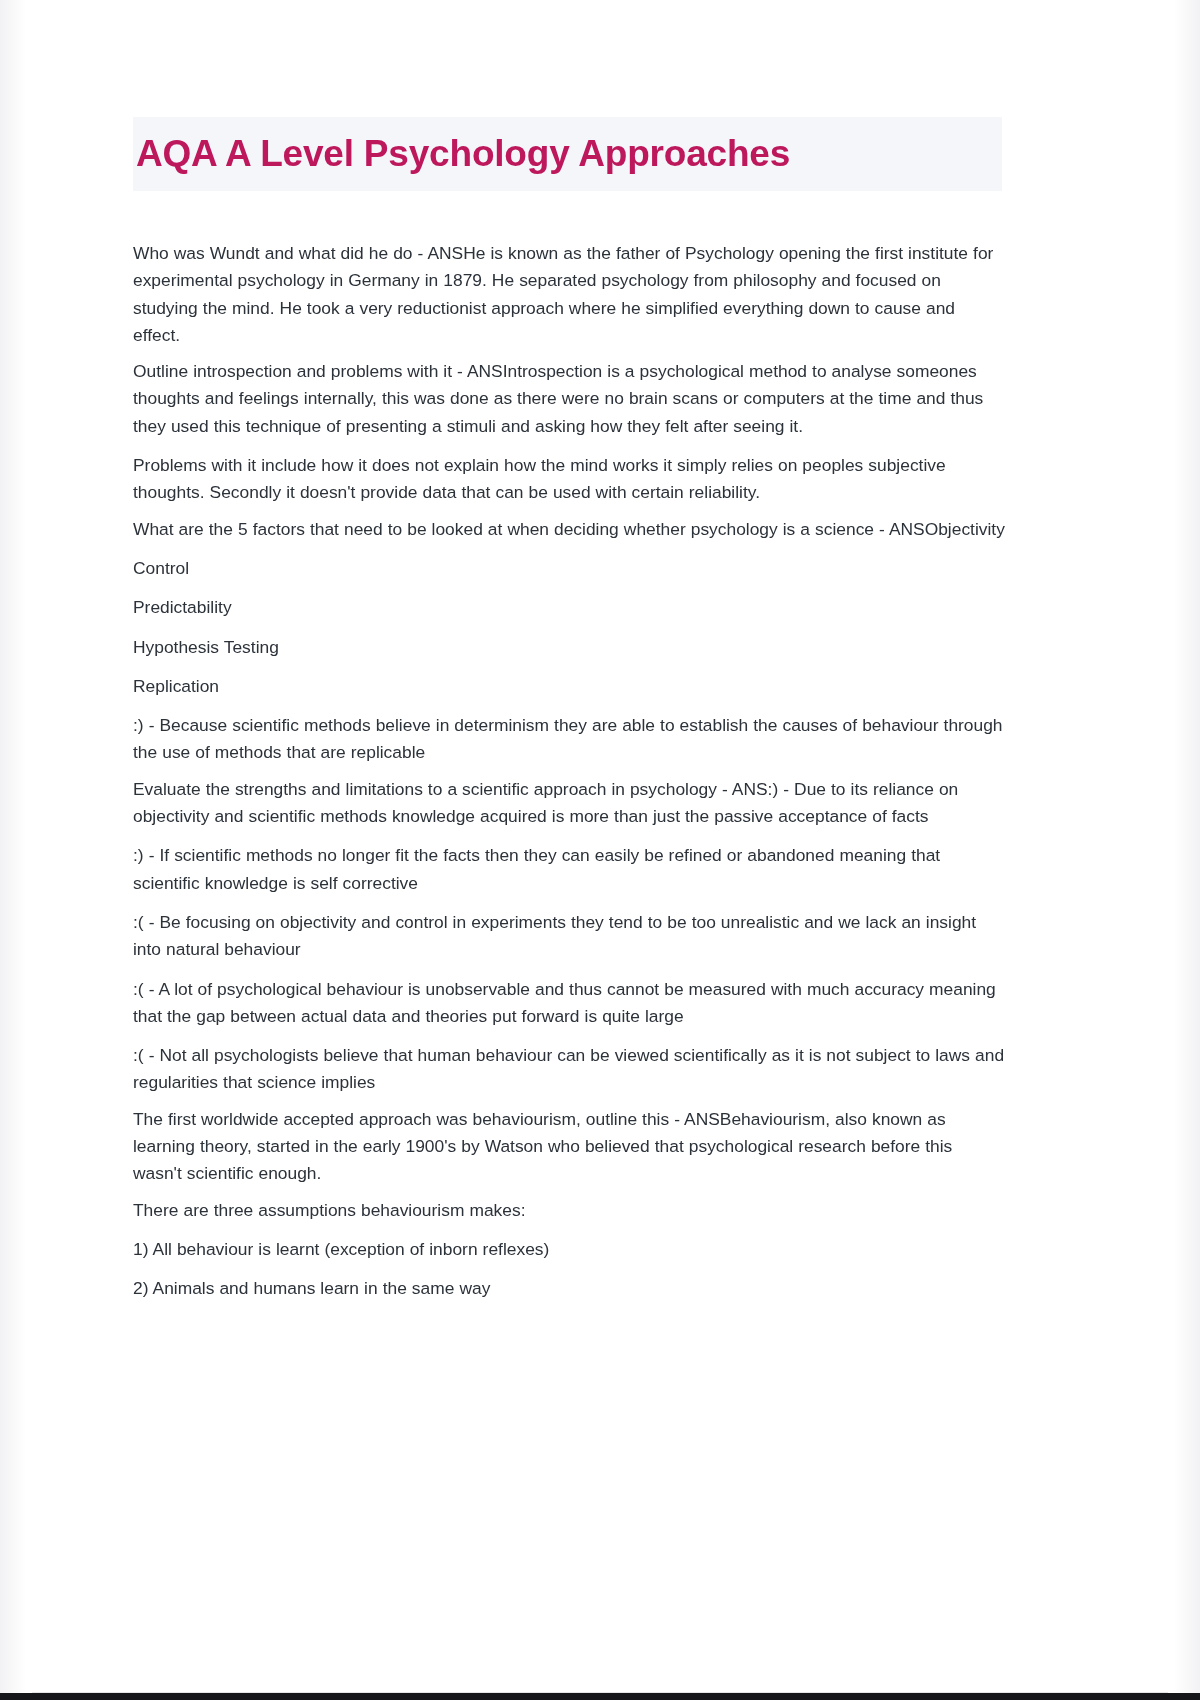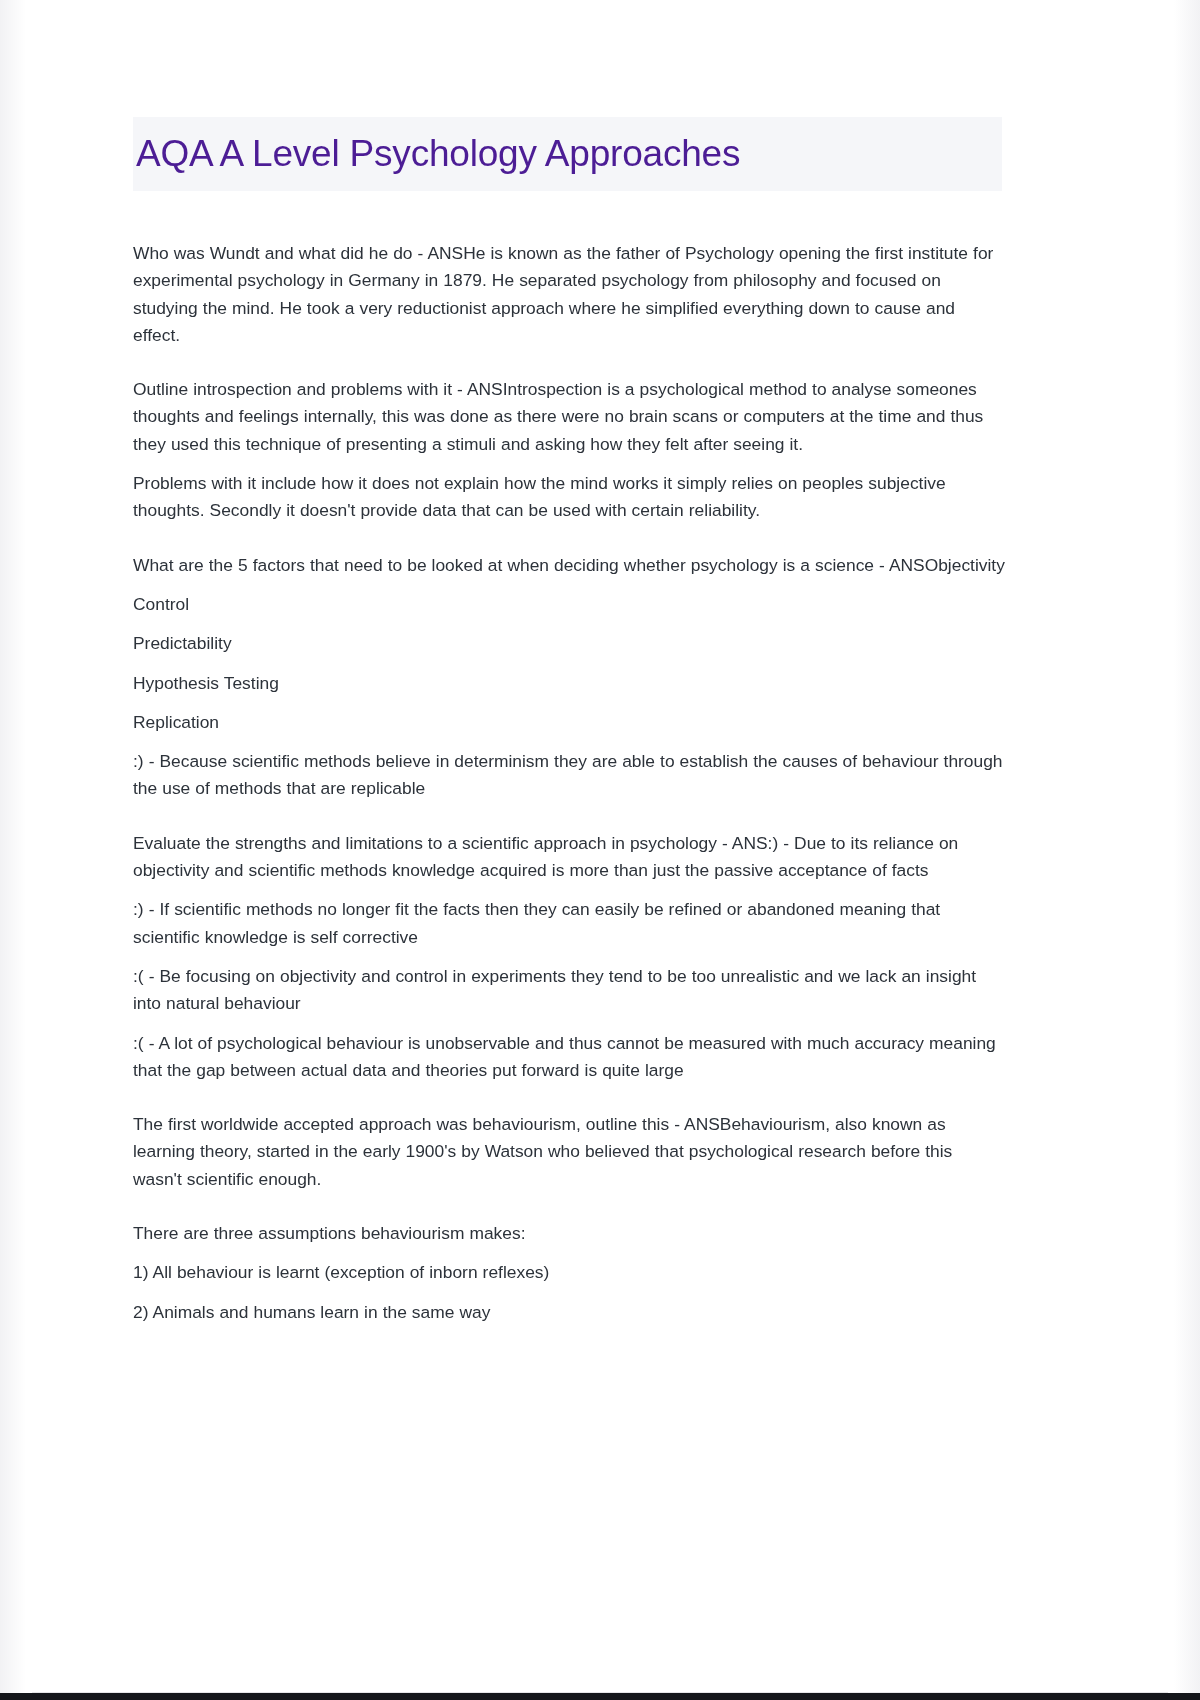--- a/index.html
+++ b/index.html
@@ -50,22 +50,22 @@
     top: 117px;
     width: 869px;
     height: 74px;
     background: #f5f6f9;
     display: flex;
     align-items: center;
   }
   .doc-title {
     font-size: 37px;
     line-height: 44px;
-    font-weight: normal;
-    color: #4c1d95;
+    font-weight: bold;
+    color: #be185d;
     letter-spacing: -0.2px;
     white-space: nowrap;
     margin: 0;
     padding: 0 0 0 3px;
   }
 
   
   .content {
     position: absolute;
     left: 133px;
@@ -75,21 +75,21 @@
 
   .para {
     font-size: 17.4px;
     line-height: 27.3px;
     color: #2c323a;
     margin: 0;
     text-align: left;
     word-spacing: 0.2px;
   }
   .para + .para {
-    margin-top: 27px;
+    margin-top: 9px;
   }
   .para.tight {
     margin-top: 12px;
   }
 
   
   .footer-bar {
     position: absolute;
     left: 0;
     bottom: 0;
@@ -125,20 +125,21 @@
       <p class="para">What are the 5 factors that need to be looked at when deciding whether psychology is a science - ANSObjectivity</p>
       <p class="para tight">Control</p>
       <p class="para tight">Predictability</p>
       <p class="para tight">Hypothesis Testing</p>
       <p class="para tight">Replication</p>
       <p class="para tight">:) - Because scientific methods believe in determinism they are able to establish the causes of behaviour through the use of methods that are replicable</p>
       <p class="para">Evaluate the strengths and limitations to a scientific approach in psychology - ANS:) - Due to its reliance on objectivity and scientific methods knowledge acquired is more than just the passive acceptance of facts</p>
       <p class="para tight">:) - If scientific methods no longer fit the facts then they can easily be refined or abandoned meaning that scientific knowledge is self corrective</p>
       <p class="para tight">:( - Be focusing on objectivity and control in experiments they tend to be too unrealistic and we lack an insight into natural behaviour</p>
       <p class="para tight">:( - A lot of psychological behaviour is unobservable and thus cannot be measured with much accuracy meaning that the gap between actual data and theories put forward is quite large</p>
+      <p class="para tight">:( - Not all psychologists believe that human behaviour can be viewed scientifically as it is not subject to laws and regularities that science implies</p>
       <p class="para">The first worldwide accepted approach was behaviourism, outline this - ANSBehaviourism, also known as learning theory, started in the early 1900's by Watson who believed that psychological research before this wasn't scientific enough.</p>
       <p class="para">There are three assumptions behaviourism makes:</p>
       <p class="para tight">1) All behaviour is learnt (exception of inborn reflexes)</p>
       <p class="para tight">2) Animals and humans learn in the same way</p>
     </div>
 
   <div class="footer-bar-inner"></div>
   <div class="footer-bar"></div>
 
 </div>

